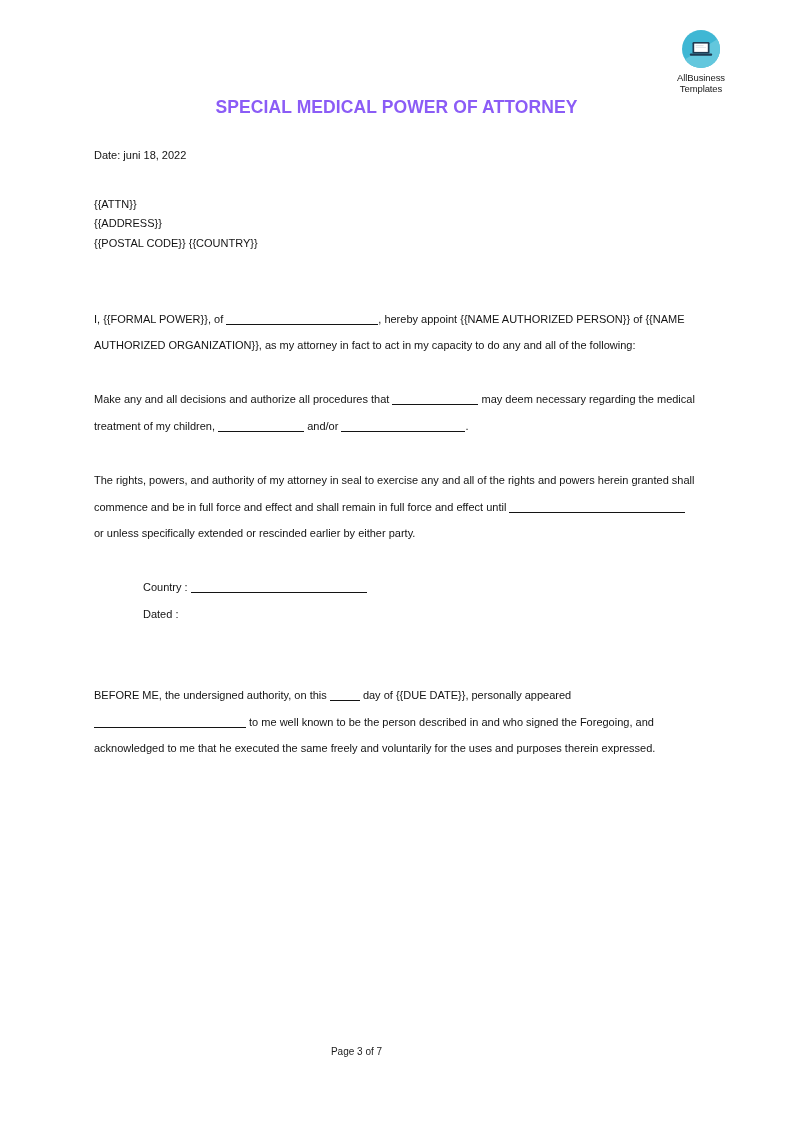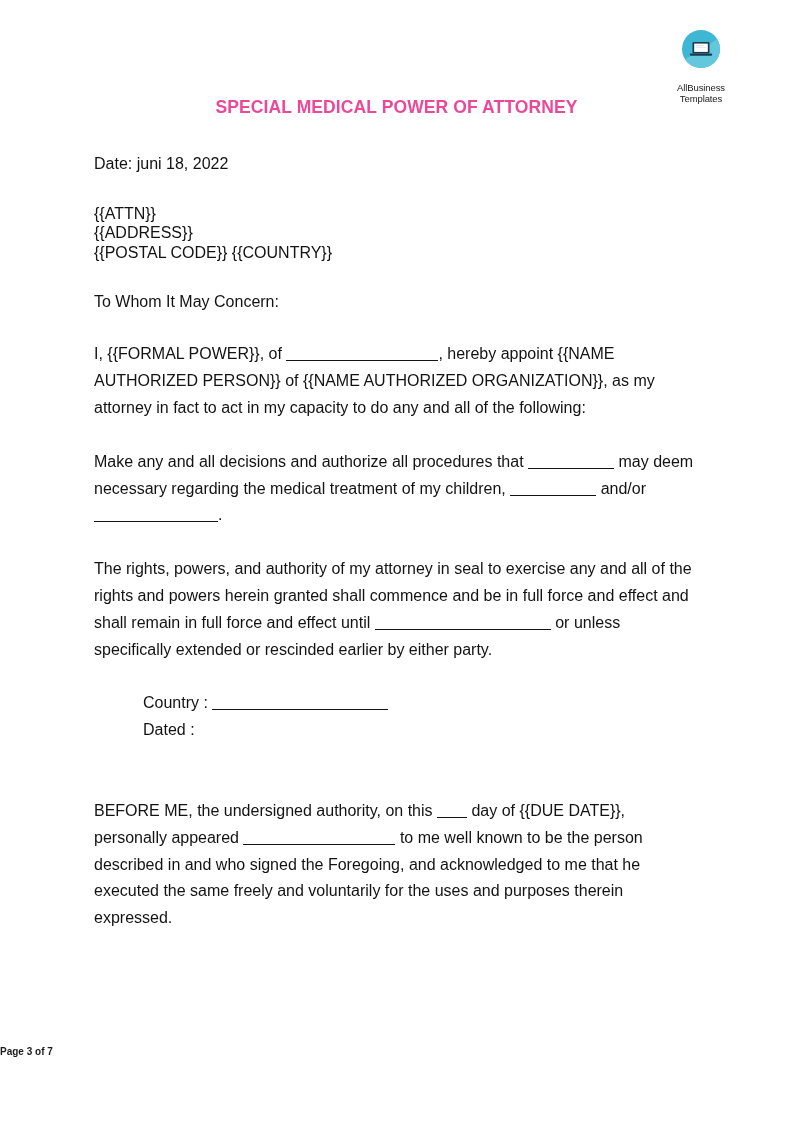--- a/index.html
+++ b/index.html
@@ -44,46 +44,46 @@
   }
   .logo-laptop {
     position: absolute;
     top: 0; left: 0; right: 0; bottom: 0;
     display: flex;
     align-items: center;
     justify-content: center;
   }
   .logo-laptop svg { display: block; }
   .logo-text {
-    margin-top: 14px;
+    margin-top: 4px;
     font-size: 9.5px;
     line-height: 11px;
     color: #1a1a1a;
     letter-spacing: -0.1px;
   }
 
   
   .doc-title {
     position: absolute;
     top: 97px;
     left: 0;
     width: 793px;
     text-align: center;
     font-size: 17.5px;
     font-weight: bold;
     letter-spacing: 0.1px;
-    color: #ec4899;
+    color: #8b5cf6;
   }
 
   .content {
     position: absolute;
     left: 94px;
-    top: 151px;
+    top: 142px;
     width: 604px;
-    font-size: 16px;
+    font-size: 11px;
     line-height: 26.8px;
   }
 
   .para { margin: 0; }
   .spacer-sm { height: 26px; }
   .spacer-md { height: 27px; }
   .spacer-lg { height: 54px; }
 
   .block-tight { line-height: 19.6px; }
 
@@ -102,23 +102,23 @@
   .b-md { width: 86px; }
   .b-lg { width: 124px; }
   .b-xl { width: 152px; }
   .b-xxl { width: 176px; }
 
   .footer {
     position: absolute;
     left: 0;
     top: 1046px;
     width: 713px;
+    text-align: center;
     font-size: 10px;
     color: #1c1c1c;
-    font-weight: bold;
   }
 </style>
 </head>
 <body>
 
 <div class="logo-block">
   <div class="logo-circle">
     <div class="shade"></div>
     <div class="logo-laptop">
       <svg width="24" height="18" viewBox="0 0 24 18">
@@ -145,21 +145,20 @@
   <div class="spacer-sm"></div>
 
   <div class="block-tight">
     <div>{{ATTN}}</div>
     <div>{{ADDRESS}}</div>
     <div>{{POSTAL CODE}} {{COUNTRY}}</div>
   </div>
 
   <div class="spacer-sm"></div>
 
-  <p class="para">To Whom It May Concern:</p>
 
   <div class="spacer-sm"></div>
 
   <p class="para">
     <span>I, {{FORMAL POWER}}, of</span>
     <span class="blank b-xl"></span><span>, hereby appoint {{NAME AUTHORIZED PERSON}} of {{NAME AUTHORIZED ORGANIZATION}}, as my attorney in fact to act in my capacity to do any and all of the following:</span>
   </p>
 
   <div class="spacer-md"></div>
 

